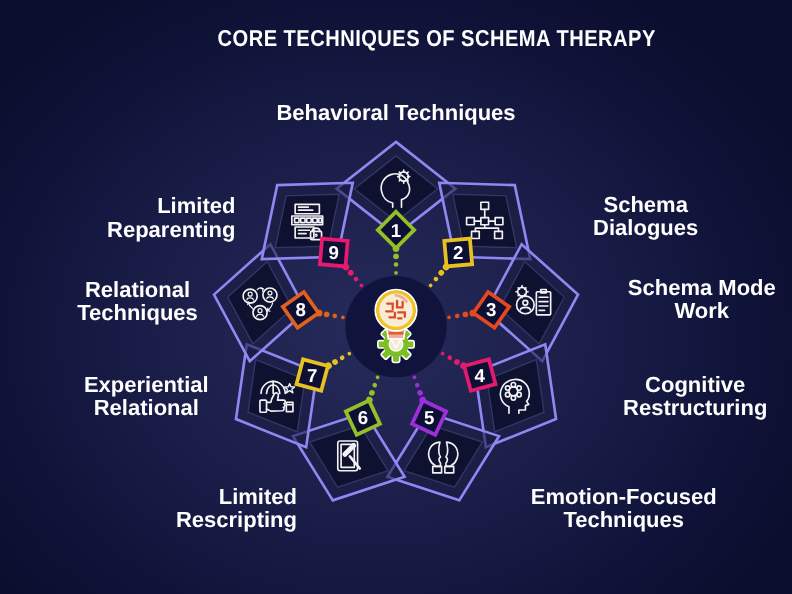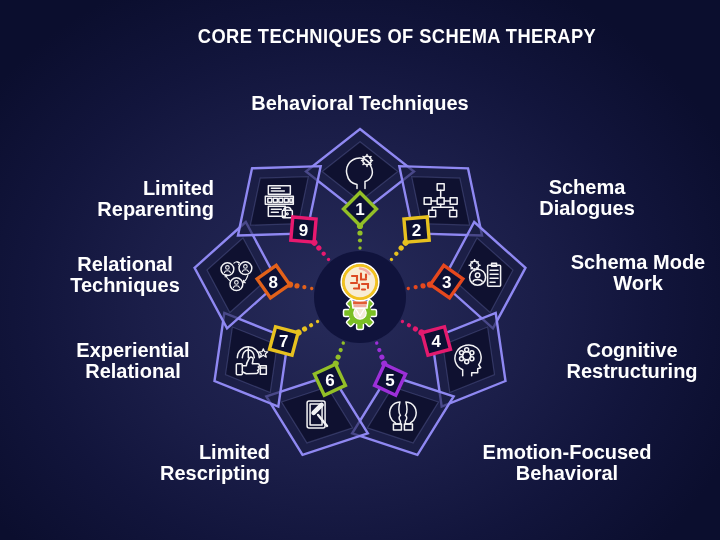--- a/index.html
+++ b/index.html
@@ -258,21 +258,21 @@
 </svg>
 
 <div class="label ta-c" style="left:110px;top:93px;width:500px">Behavioral Techniques</div>
 <div class="label ta-l" style="left:507px;top:177px;width:160px">Schema
 Dialogues</div>
 <div class="label ta-l" style="left:553px;top:252px;width:170px">Schema Mode
 Work</div>
 <div class="label ta-l" style="left:542px;top:340px;width:180px">Cognitive
 Restructuring</div>
 <div class="label ta-l" style="left:452px;top:442px;width:230px">Emotion-Focused
-Behavioral</div>
+Techniques</div>
 <div class="label ta-r" style="left:78px;top:442px;width:192px">Limited
 Rescripting</div>
 <div class="label ta-c" style="left:43px;top:340px;width:180px">Experiential
 Relational</div>
 <div class="label ta-c" style="left:44px;top:254px;width:162px">Relational
 Techniques</div>
 <div class="label ta-r" style="left:52px;top:178px;width:162px">Limited
 Reparenting</div>
 
 </body></html>

